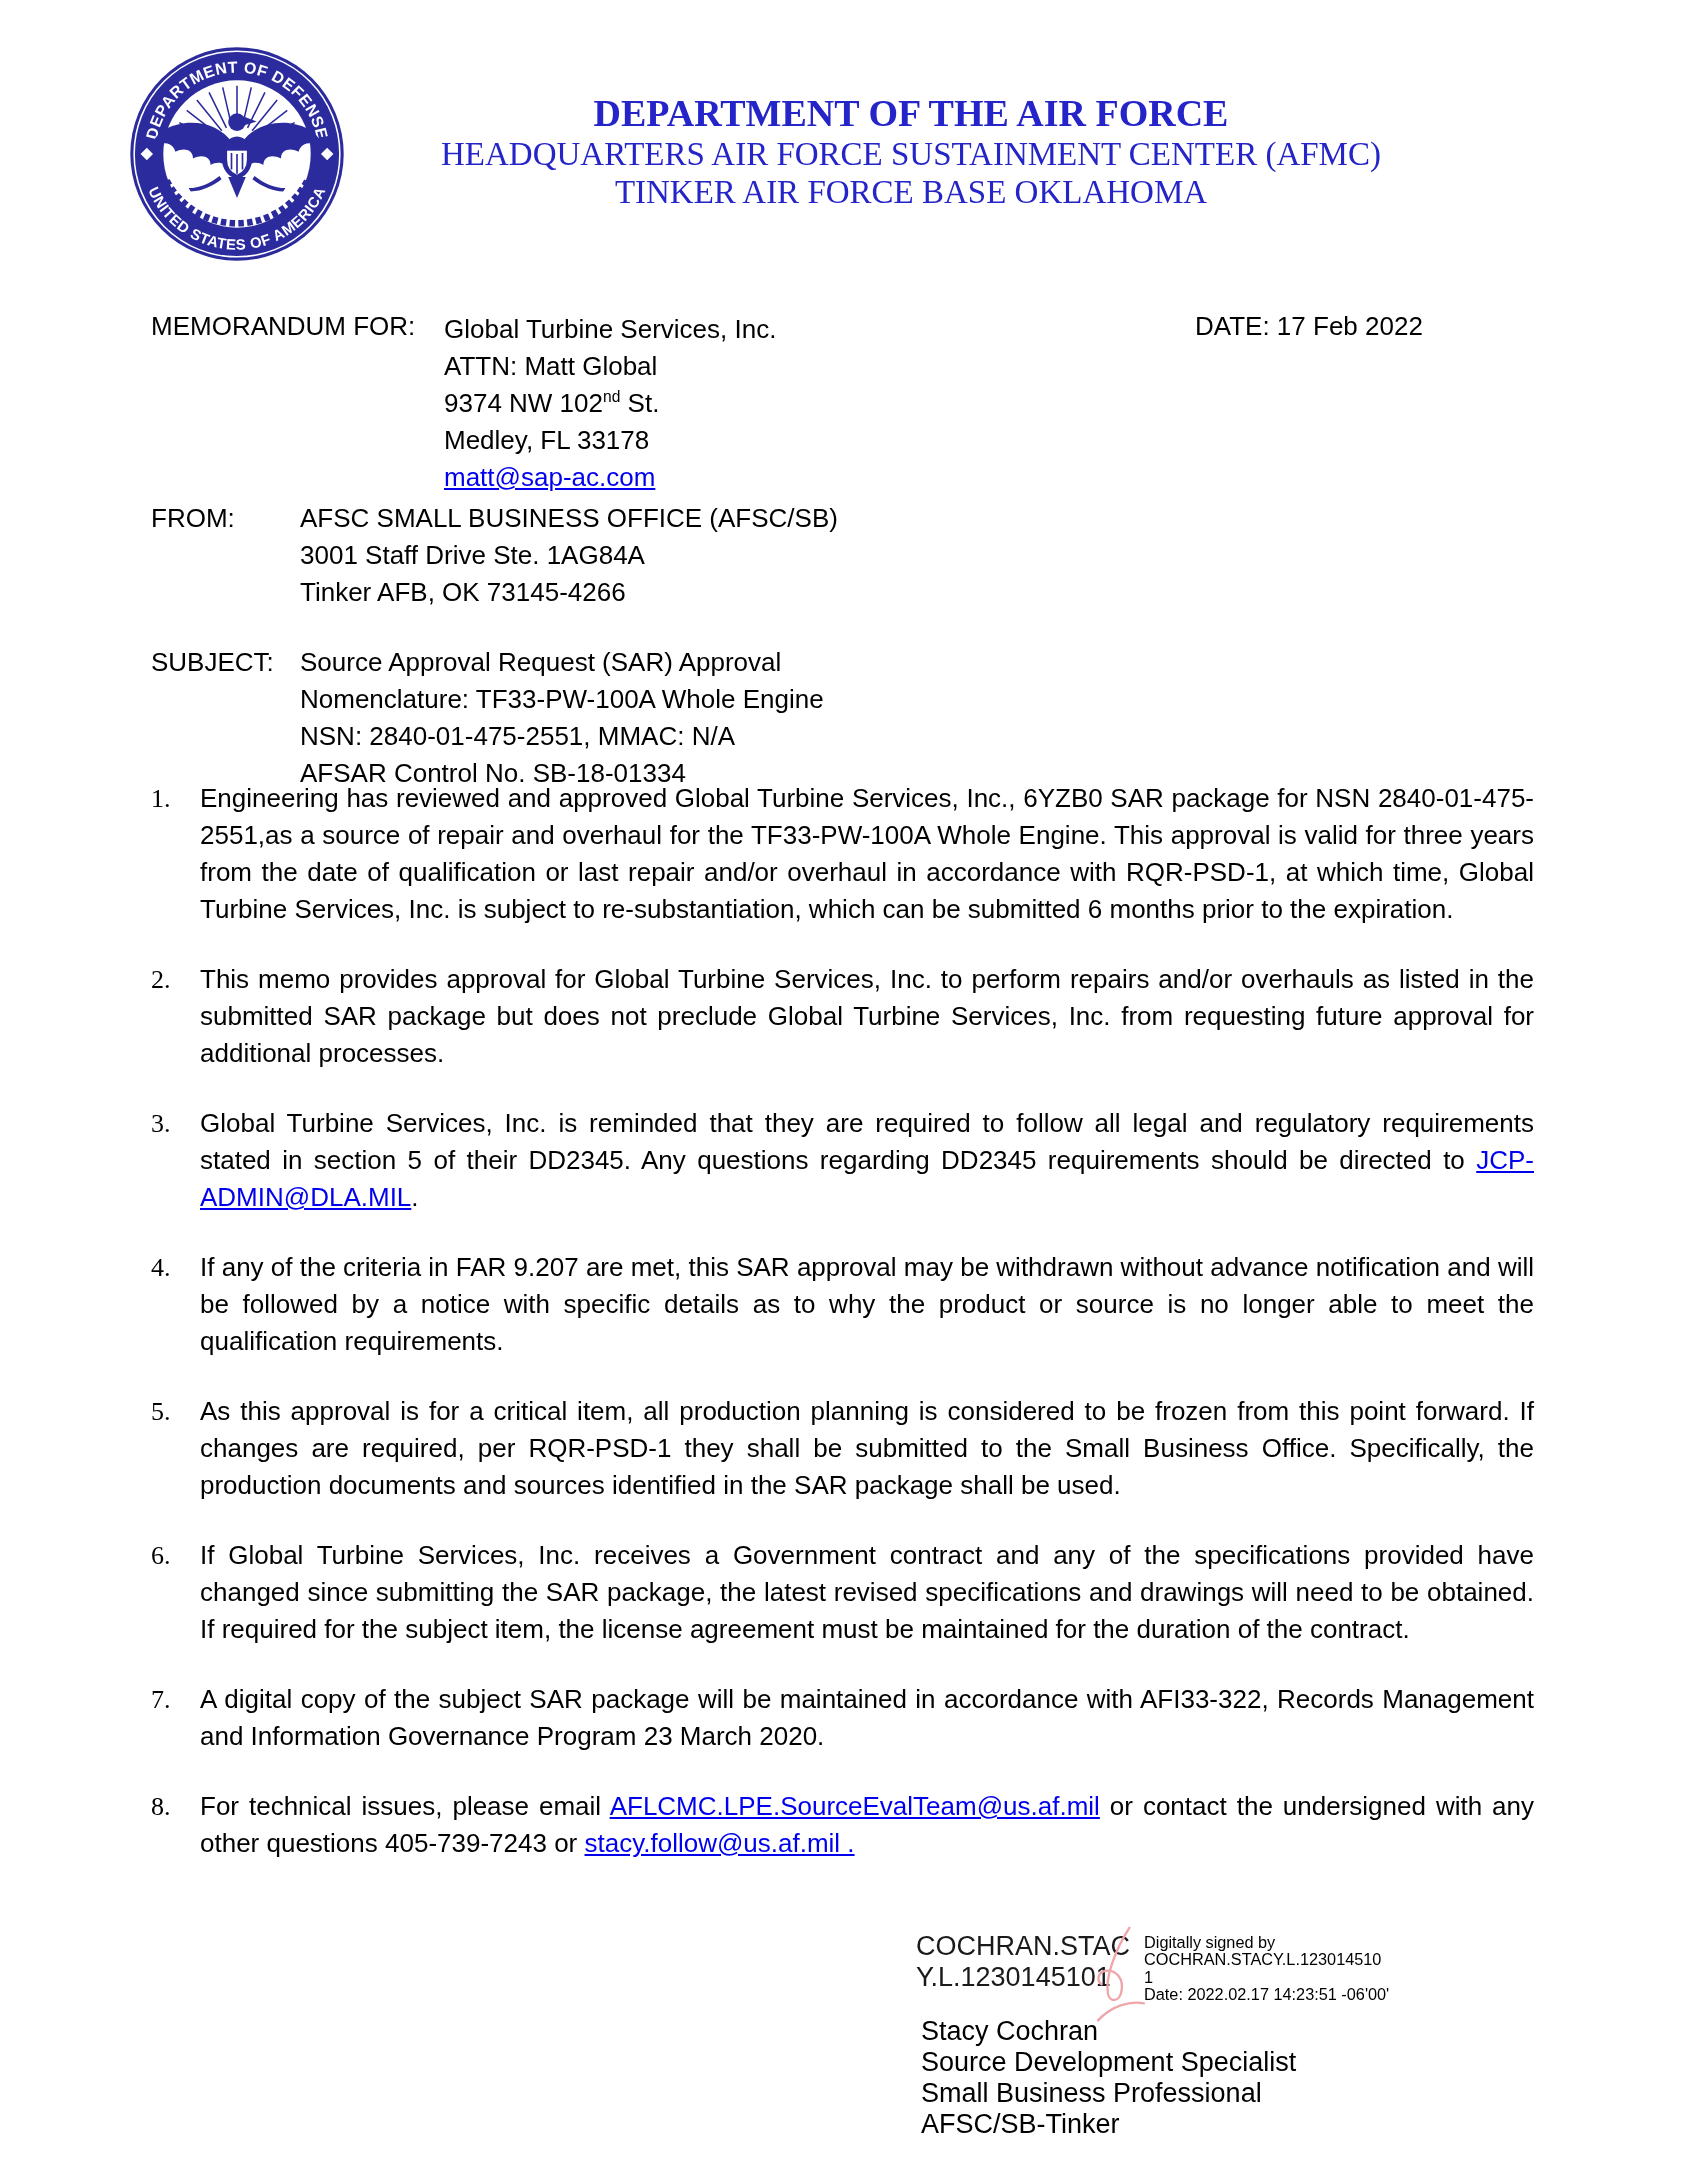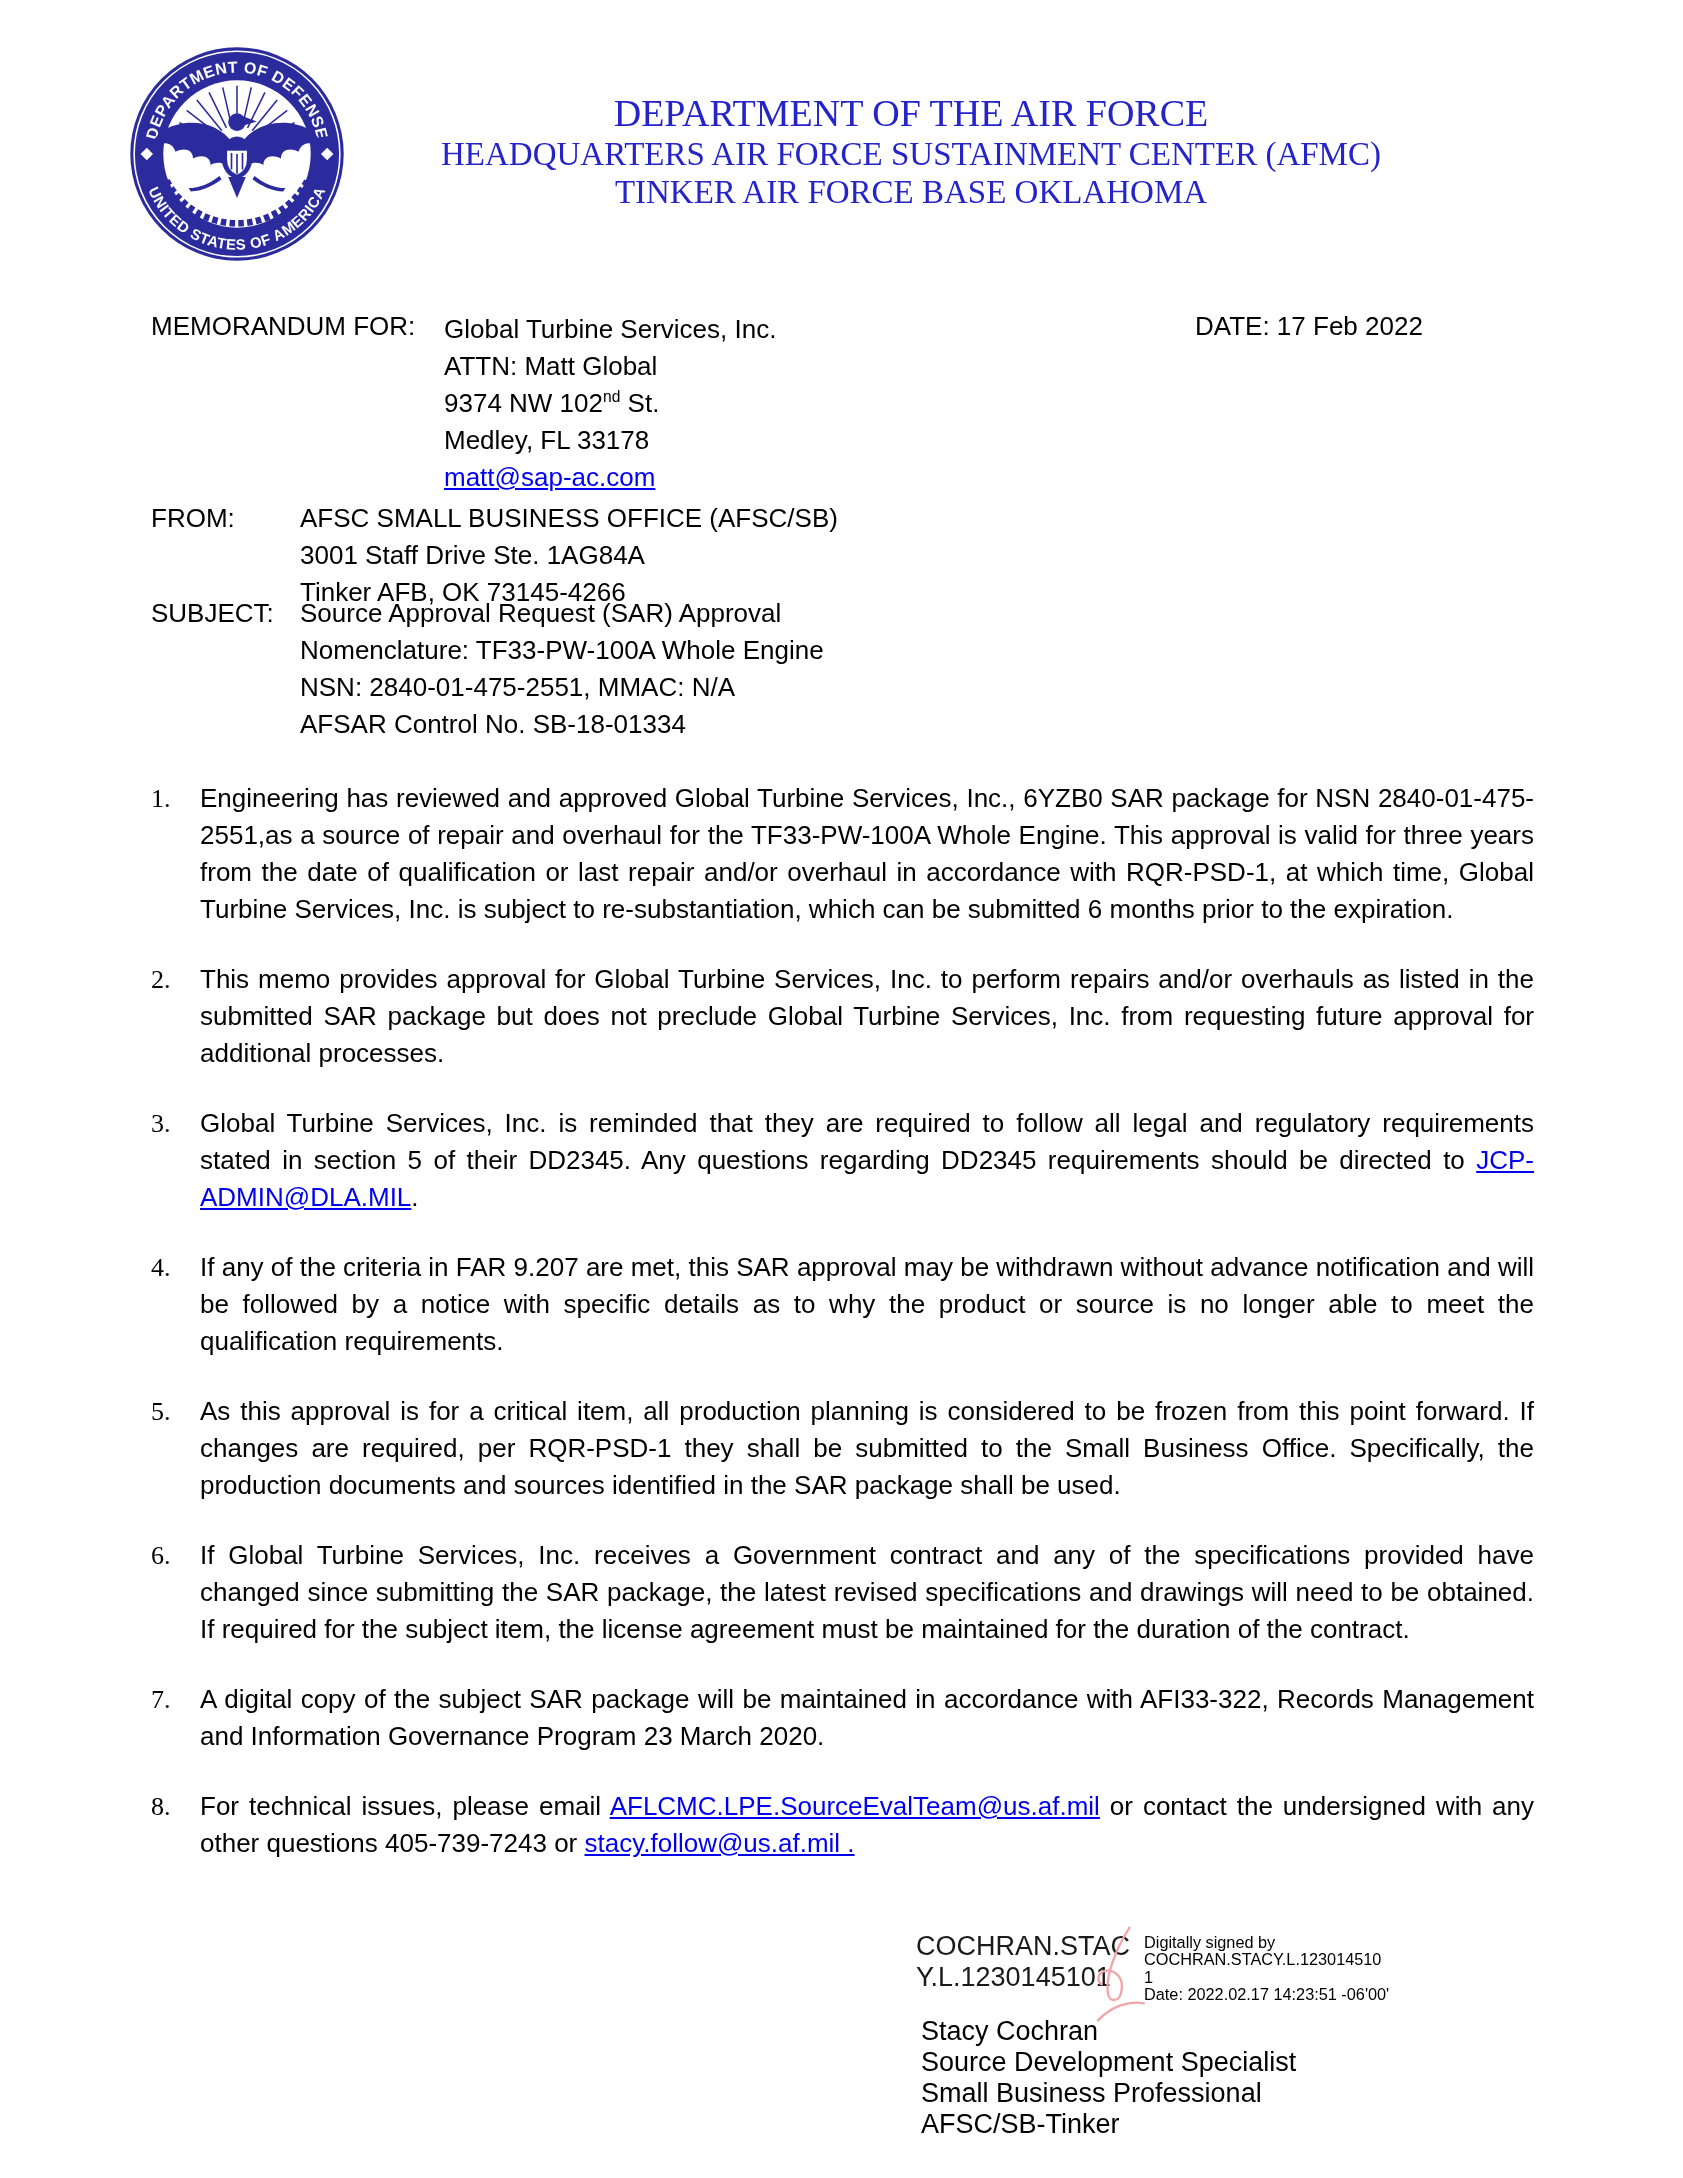--- a/index.html
+++ b/index.html
@@ -22,32 +22,32 @@
   }
   
   .seal-wrap{position:absolute;left:124px;top:44px;width:226px;height:220px;}
   .seal-wrap svg{width:100%;height:100%;}
   .header-text{
     position:absolute;left:139px;top:91px;width:1544px;
     text-align:center;
     font-family:"Liberation Serif", serif;
     color:var(--header-blue);
   }
-  .header-line1{font-size:38px;font-weight:normal;line-height:44px;text-align:center;}
+  .header-line1{font-size:38px;font-weight:bold;line-height:44px;text-align:center;}
   .header-line2,.header-line3{font-size:33px;line-height:38px;}
   
   .memo-label{position:absolute;left:151px;top:311px;white-space:nowrap;}
   .recipient{position:absolute;left:444px;top:311px;line-height:37px;}
   .date{position:absolute;left:1195px;top:311px;white-space:nowrap;}
   sup{font-size:60%;line-height:0;}
   a.doclink{color:var(--link-blue);text-decoration:underline;margin-top:10px;}
   
   .labeled-block{position:absolute;left:151px;display:flex;line-height:37px;}
   .from-block{top:500px;gap:48px;}
-  .subject-block{top:595px;}
+  .subject-block{top:644px;}
   .block-label{flex:none;}
   .from-block .block-label{width:101px;}
   .subject-block .block-label{width:149px;}
   
   .paragraphs{position:absolute;left:151px;top:780px;width:1383px;}
   .para{display:flex;margin-bottom:33px;line-height:37px;}
   .pnum{
     flex:none;width:49px;
     font-family:"Liberation Serif", serif;
     font-size:26px;

